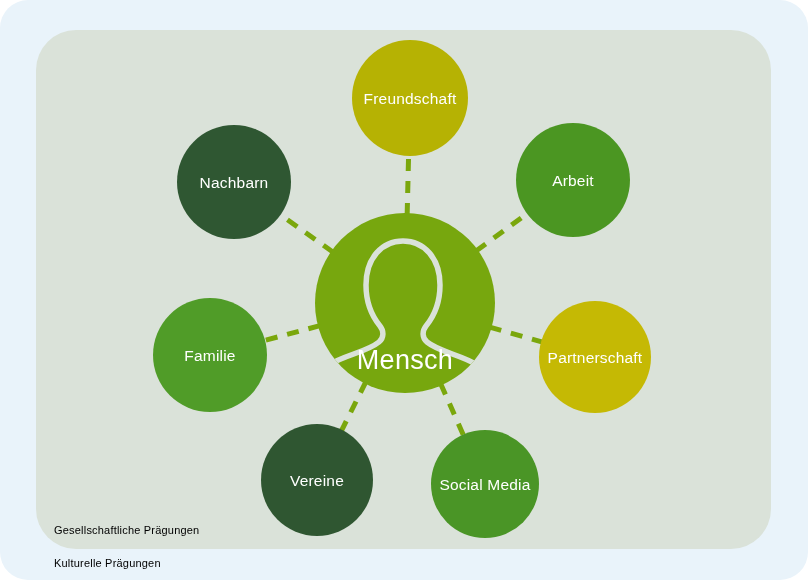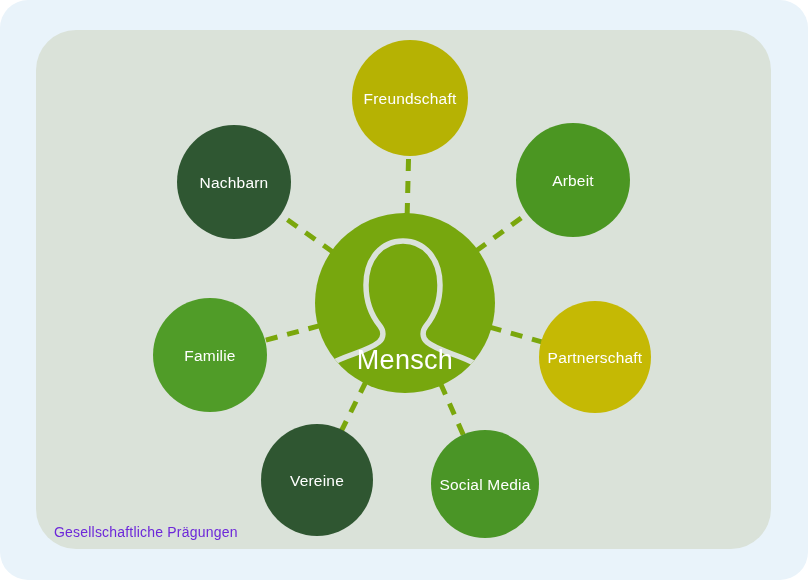--- a/index.html
+++ b/index.html
@@ -52,22 +52,22 @@
   .person-outline {
     fill: none;
     stroke: #dae2d9;
     stroke-width: 5.5;
     stroke-linecap: round;
     stroke-linejoin: round;
   }
   .caption {
     position: absolute;
     left: 54px;
-    font-size: 14px;
-    color: #6d28d9;
+    font-size: 11px;
+    color: #000000;
     letter-spacing: 0.2px;
     white-space: nowrap;
   }
   .caption-inner { top: 524px; }
   .caption-outer { top: 557px; }
 </style>
 </head>
 <body>
 
 <div class="canvas">
@@ -138,13 +138,14 @@
       <text class="node-label" x="210" y="360.5">Familie</text>
     </g>
 
     <g>
       <circle cx="234" cy="182" r="57" fill="#2f5732"></circle>
       <text class="node-label" x="234" y="187.5">Nachbarn</text>
     </g>
   </svg>
 
   <div class="caption caption-inner">Gesellschaftliche Prägungen</div>
+  <div class="caption caption-outer">Kulturelle Prägungen</div>
 </div>
 
 </body></html>

